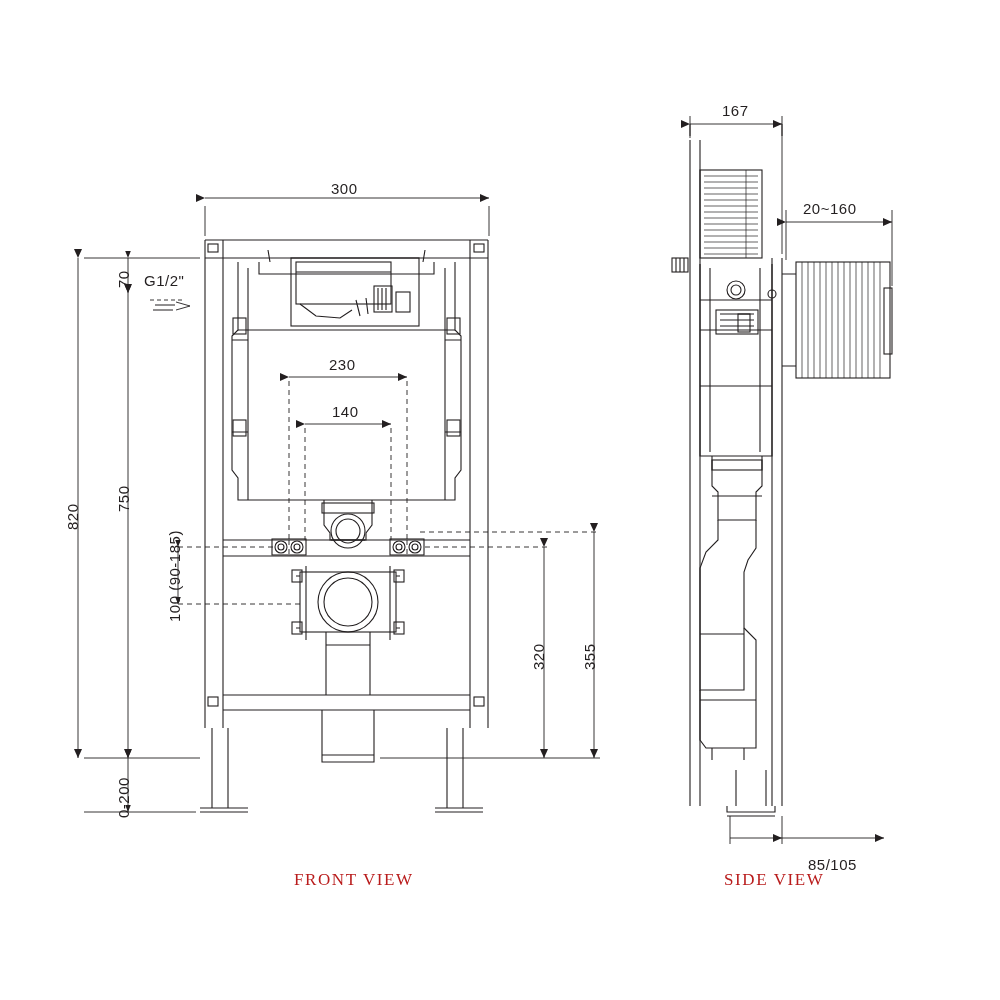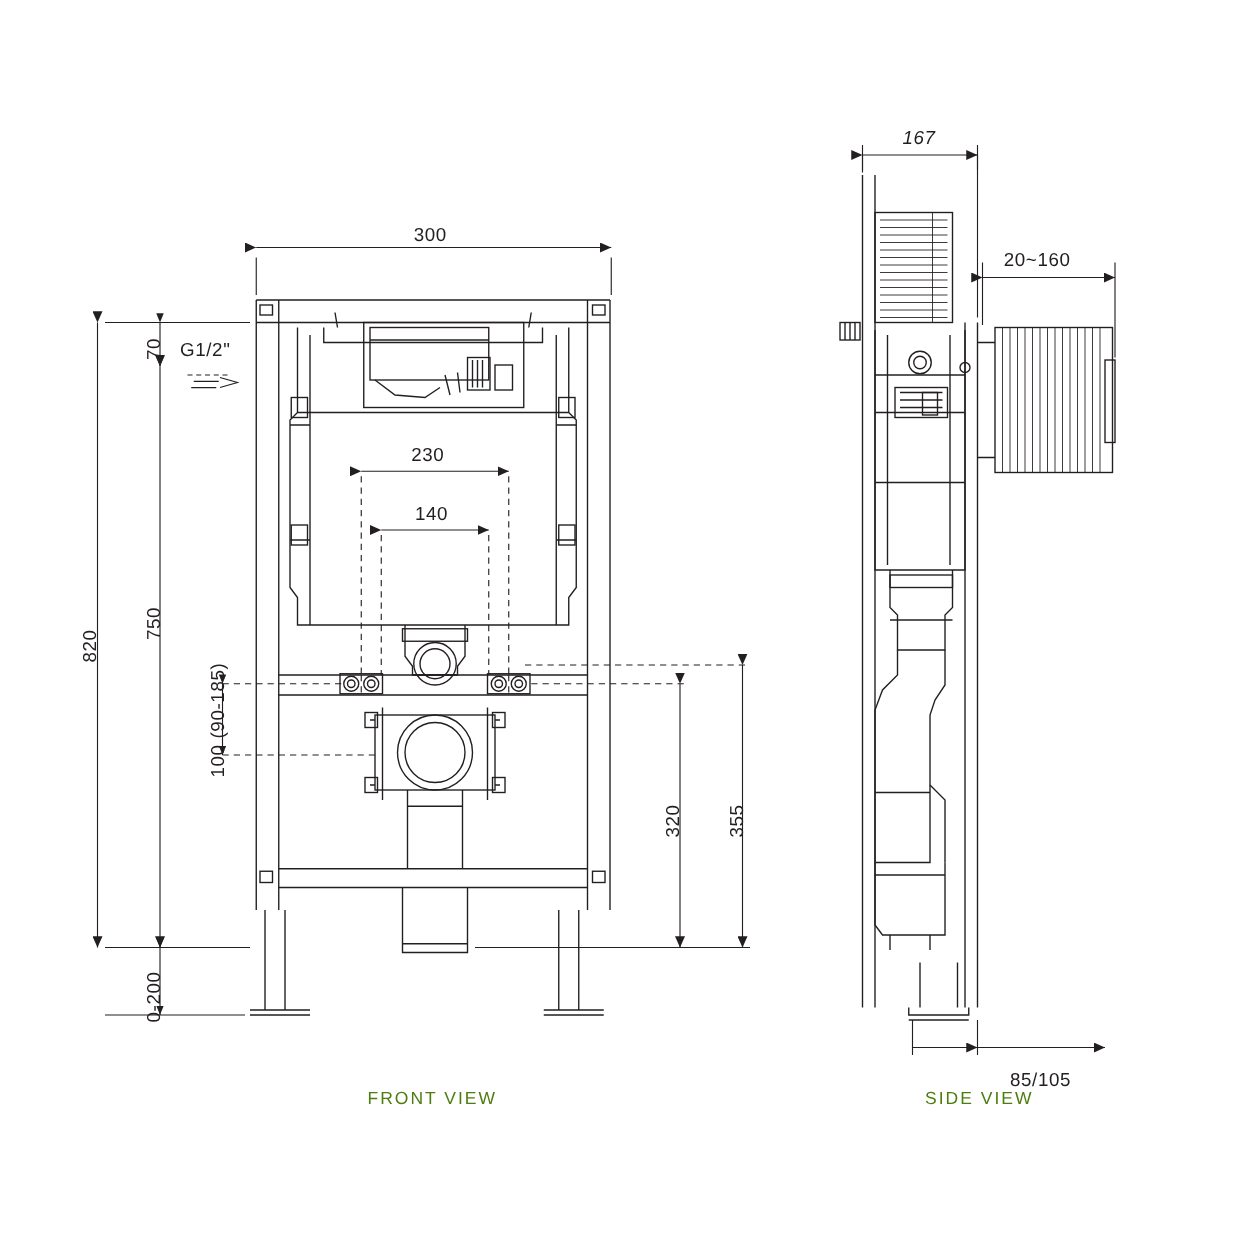--- a/index.html
+++ b/index.html
@@ -33,24 +33,24 @@
     letter-spacing: 0.5px;
     color: #231f20;
     white-space: nowrap;
   }
   .lbl.vert {
     transform-origin: left top;
     transform: rotate(-90deg);
   }
   .viewtitle {
     position: absolute;
-    font-family: Liberation Sans, sans-serif;
-    font-size: 14px;
+    font-family: Liberation Serif, serif;
+    font-size: 17px;
     letter-spacing: 1.6px;
-    color: #4d7c0f;
+    color: #b91c1c;
     white-space: nowrap;
   }
 </style>
 </head>
 <body>
 
 <div id="sheet">
 
   <svg class="drawing" viewBox="0 0 1000 1000">
     <defs>
@@ -251,20 +251,20 @@
   <div class="lbl vert" style="left:64px; top:530px;">820</div>
   <div class="lbl vert" style="left:115px; top:512px;">750</div>
   <div class="lbl vert" style="left:115px; top:288px;">70</div>
   <div class="lbl" style="left:144px; top:272px;">G1/2"</div>
   <div class="lbl vert" style="left:166px; top:622px;">100 (90-185)</div>
   <div class="lbl" style="left:329px; top:356px;">230</div>
   <div class="lbl" style="left:332px; top:403px;">140</div>
   <div class="lbl vert" style="left:530px; top:670px;">320</div>
   <div class="lbl vert" style="left:581px; top:670px;">355</div>
   <div class="lbl vert" style="left:115px; top:818px;">0-200</div>
-  <div class="lbl" style="left:722px; top:102px;font-style:italic;">167</div>
+  <div class="lbl" style="left:722px; top:102px;">167</div>
   <div class="lbl" style="left:803px; top:200px;">20~160</div>
   <div class="lbl" style="left:808px; top:856px;">85/105</div>
 
   <div class="viewtitle" style="left:294px; top:870px;">FRONT VIEW</div>
-  <div class="viewtitle" style="left:740px; top:870px;">SIDE VIEW</div>
+  <div class="viewtitle" style="left:724px; top:870px;">SIDE VIEW</div>
 
 </div>
 
 </body></html>

